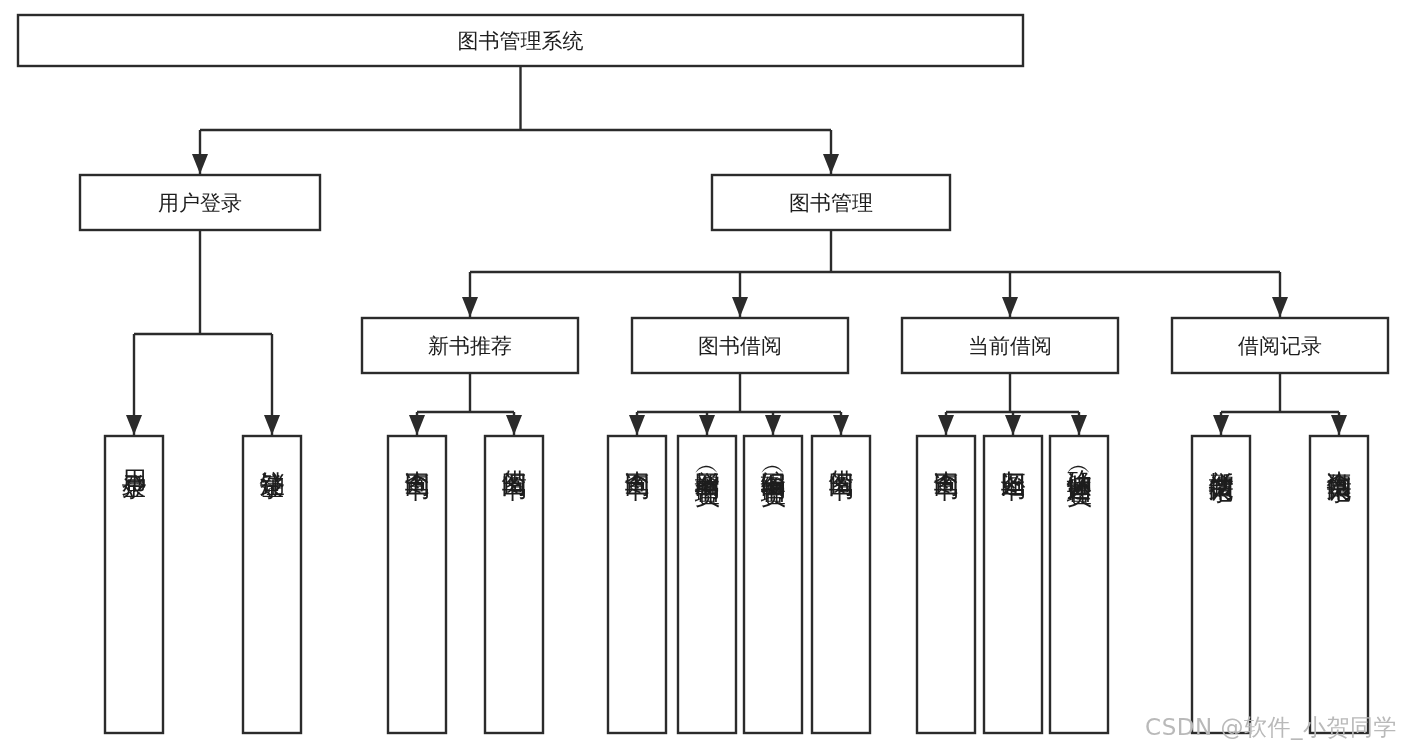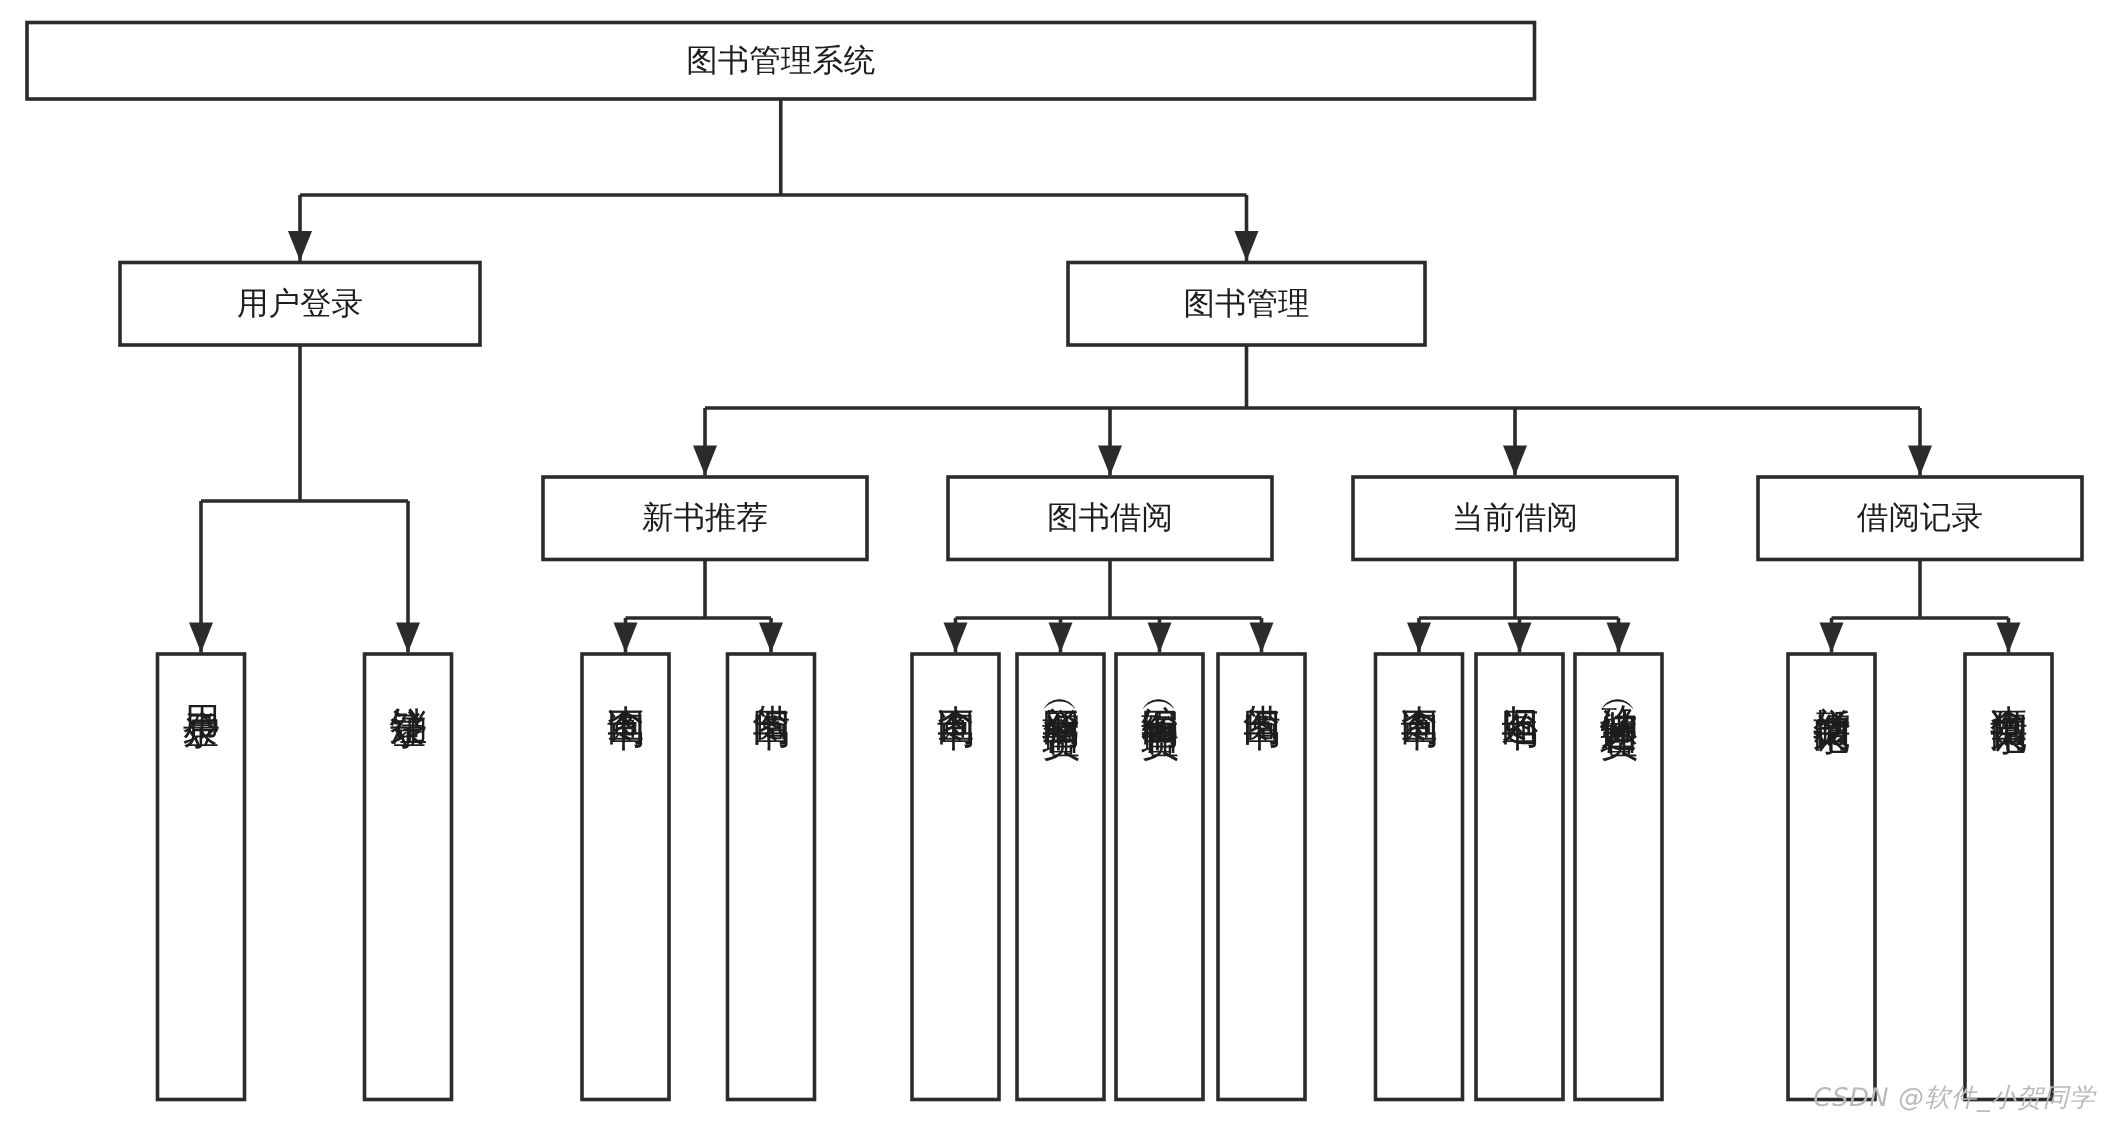--- a/index.html
+++ b/index.html
@@ -64,25 +64,24 @@
     line-height: 1.02;
     letter-spacing: 2px;
     color: #1d1d1d;
     white-space: nowrap;
   }
   .watermark {
     position: absolute;
     right: 8px;
     bottom: 4px;
     font-family: "DejaVu Sans", "Liberation Sans", sans-serif;
-    font-size: 17px;
+    font-size: 23px;
     color: #b9b9b9;
     white-space: nowrap;
     letter-spacing: 0.5px;
-    font-style: italic;
   }
 </style>
 </head>
 <body>
 
 <div id="diagram-root">
 
   <svg id="flow-svg" viewBox="0 0 1405 747">
     <g id="connectors-layer">
         <line x1="520.5" y1="66" x2="520.5" y2="130" class="connector"></line>

